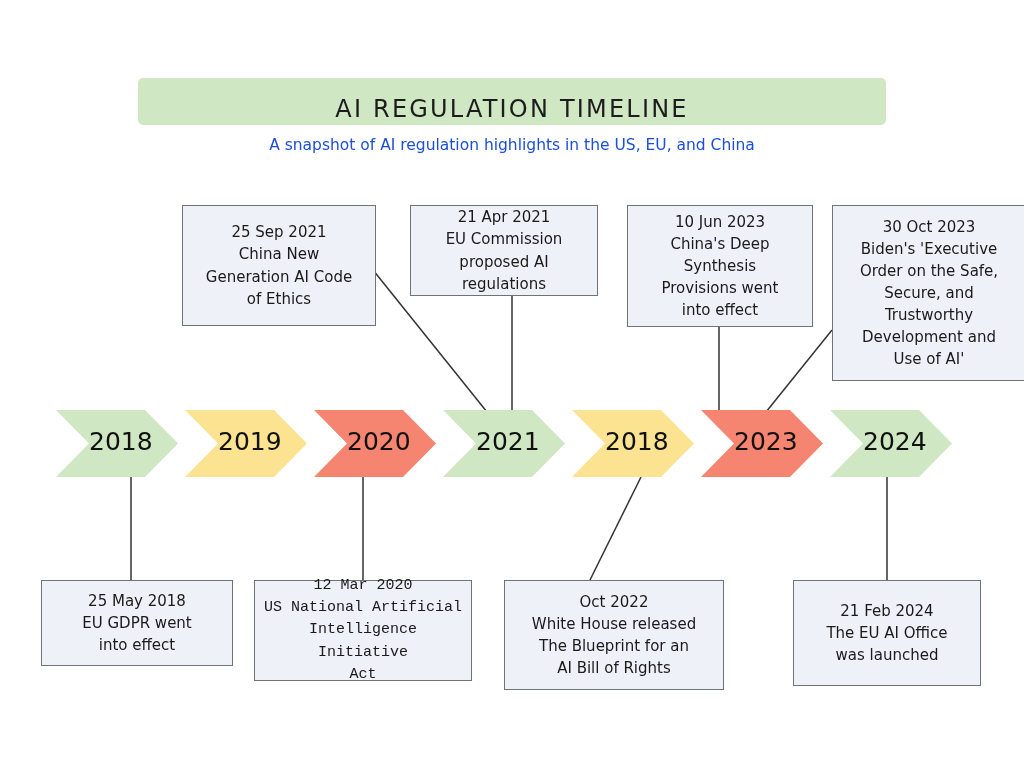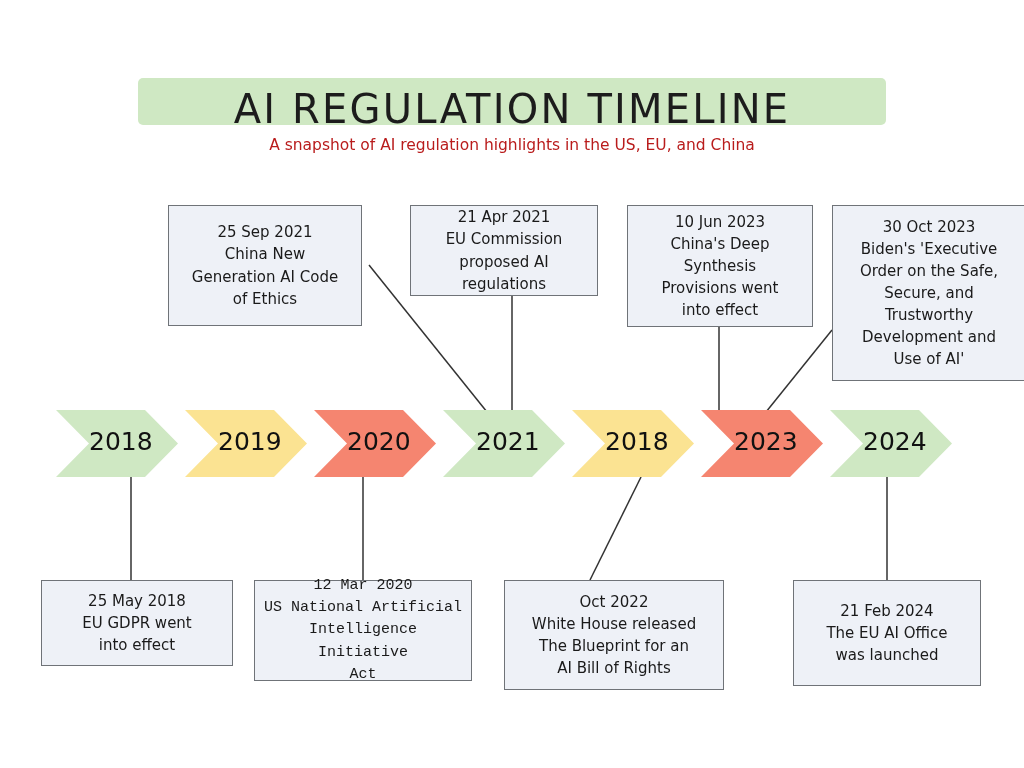--- a/index.html
+++ b/index.html
@@ -28,33 +28,33 @@
   }
   .title-text {
     position: absolute;
     left: 138px;
     top: 78px;
     width: 748px;
     height: 61px;
     display: flex;
     align-items: center;
     justify-content: center;
-    font-size: 40px;
+    font-size: 24px;
     letter-spacing: 2.2px;
     color: #1c1c1c;
     font-weight: 400;
   }
   .subtitle {
     position: absolute;
     left: 0;
     top: 136px;
     width: 1024px;
     text-align: center;
     font-size: 15.5px;
-    color: #b91c1c;
+    color: #1d4ed8;
   }
 
   
   #timeline-svg {
     position: absolute;
     left: 0;
     top: 0;
     width: 1024px;
     height: 768px;
     pointer-events: none;
@@ -124,21 +124,21 @@
 <div id="year-labels">
     <div class="year-label" style="left: 89px; top: 426.5px; width: 56px;">2018</div>
     <div class="year-label" style="left: 218px; top: 426.5px; width: 56px;">2019</div>
     <div class="year-label" style="left: 347px; top: 426.5px; width: 56px;">2020</div>
     <div class="year-label" style="left: 476px; top: 426.5px; width: 56px;">2021</div>
     <div class="year-label" style="left: 605px; top: 426.5px; width: 56px;">2018</div>
     <div class="year-label" style="left: 734px; top: 426.5px; width: 56px;">2023</div>
     <div class="year-label" style="left: 863px; top: 426.5px; width: 56px;">2024</div>
   </div>
 
-<div class="callout" style="left:168px; top:205px; width:194px; height:121px;">
+<div class="callout" style="left:182px; top:205px; width:194px; height:121px;">
   <span>25 Sep 2021
 China New
 Generation AI Code
 of Ethics</span>
 </div>
 
 <div class="callout" style="left:410px; top:205px; width:188px; height:91px;">
   <span>21 Apr 2021
 EU Commission
 proposed AI

